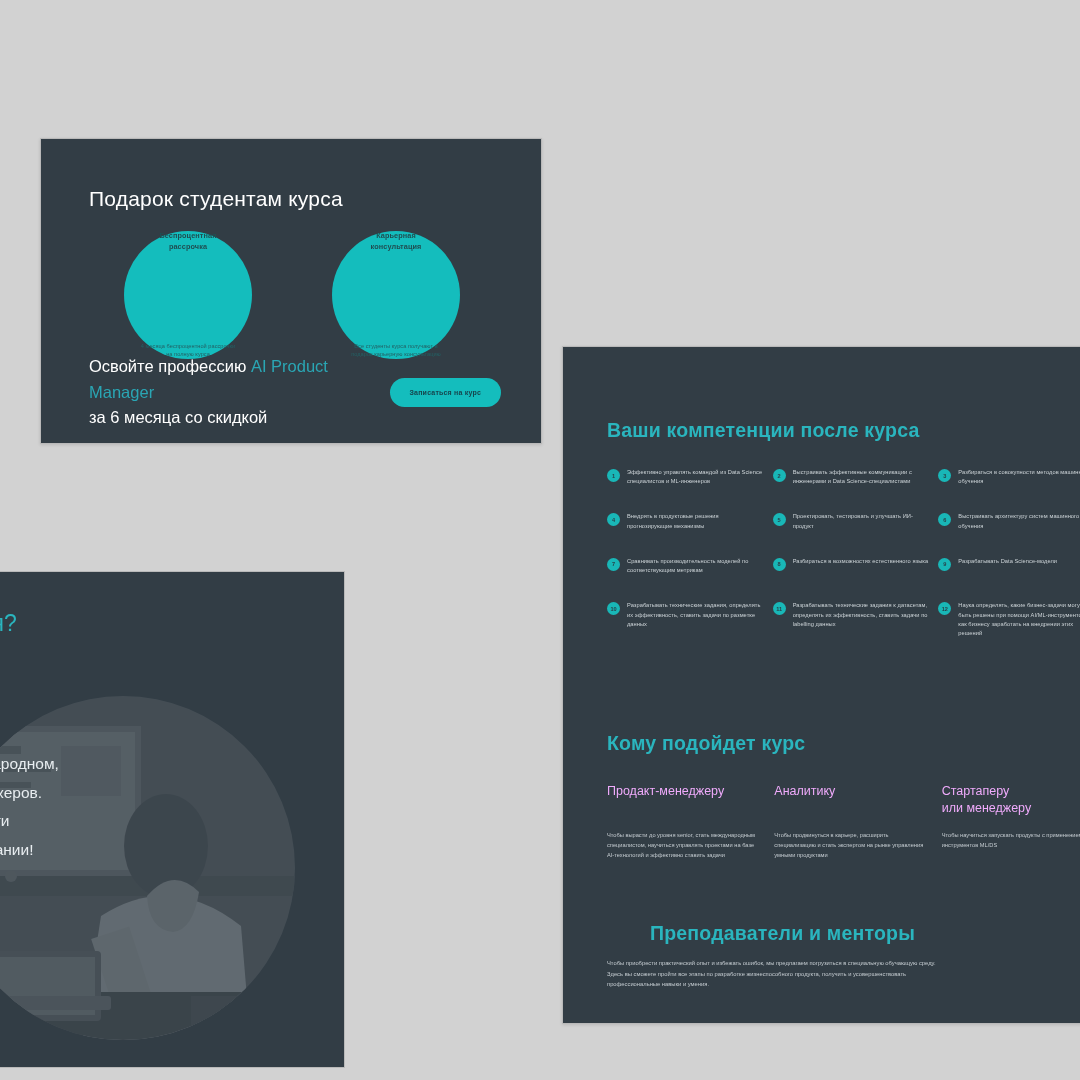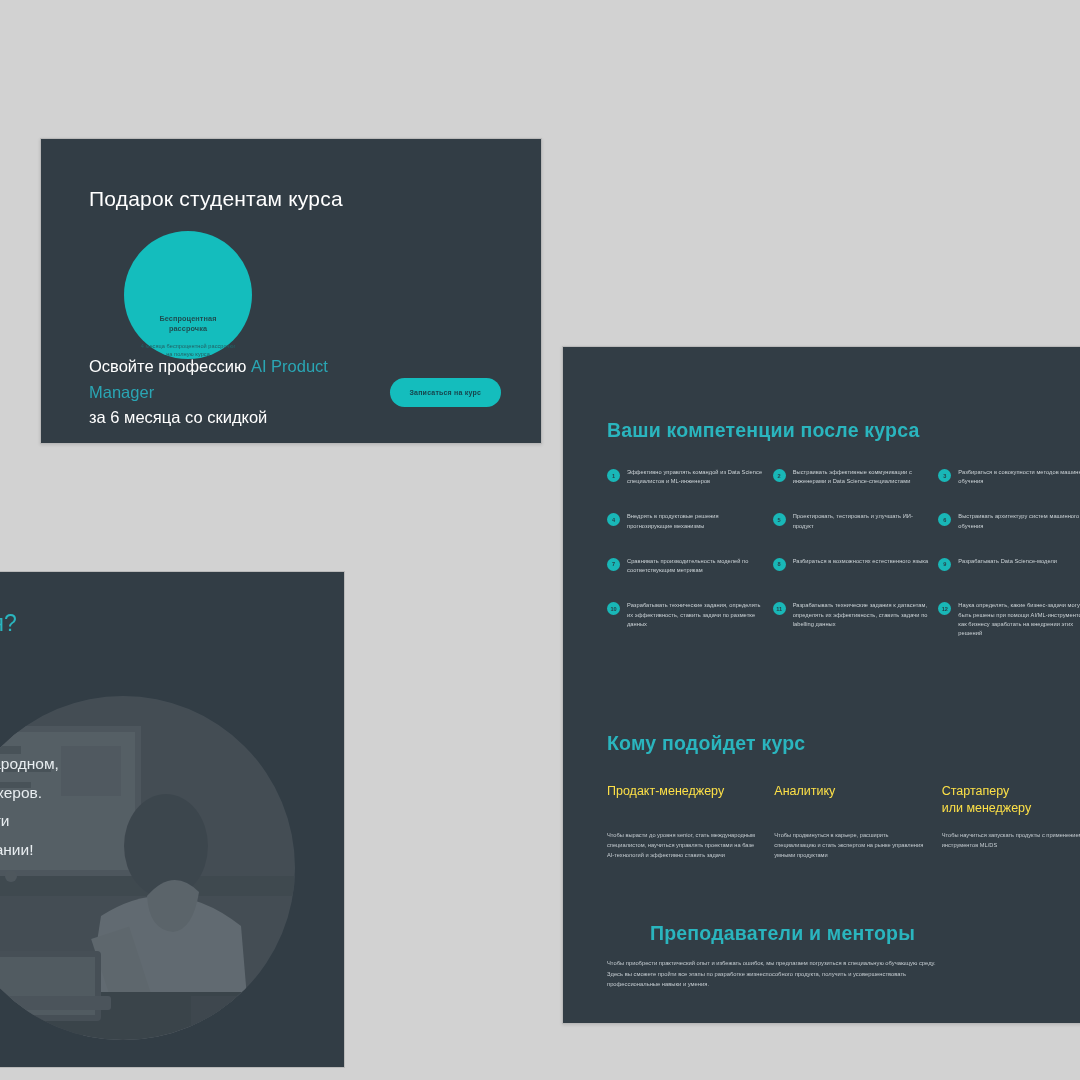--- a/index.html
+++ b/index.html
@@ -23,21 +23,21 @@
     position: absolute; left: 48px; top: 48px;
     font-size: 21px; font-weight: 500; color: #ffffff;
     letter-spacing: .2px;
   }
   .circles { position: absolute; left: 48px; top: 92px; width: 410px; height: 140px; }
   .bubble {
     position: absolute; top: 0;
     width: 128px; height: 128px; border-radius: 50%;
     background: #14bdbd;
     display: flex; flex-direction: column;
-    align-items: center; justify-content: flex-end;
+    align-items: center; justify-content: space-between;
     padding: 0 14px; text-align: center;
   }
   .bubble.b1 { left: 35px; }
   .bubble.b2 { left: 243px; }
   .bubble-title {
     font-size: 7.3px; font-weight: 600; color: #1f4e52;
     line-height: 1.45; margin-bottom: 7px; letter-spacing: .1px;
   }
   .bubble-desc {
     font-size: 5.6px; color: #236064; line-height: 1.55; letter-spacing: .05px;
@@ -91,21 +91,21 @@
     font-size: 5.7px; color: #cdd4d8; line-height: 1.62; letter-spacing: .05px;
   }
 
   .suit-heading { margin-top: 94px; font-size: 19.5px; }
   .suit-grid {
     margin-top: 28px;
     display: grid; grid-template-columns: repeat(3, 1fr);
     column-gap: 12px;
   }
   .suit-role {
-    font-size: 12.5px; color: #fde047; font-weight: 400;
+    font-size: 12.5px; color: #f0abfc; font-weight: 400;
     line-height: 1.35; min-height: 34px;
   }
   .suit-desc {
     margin-top: 14px;
     font-size: 5.7px; color: #c5ccd1; line-height: 1.7;
   }
 
   .teach-heading { margin-top: 62px; font-size: 19.5px; margin-left: 43px; }
   .teach-desc {
     margin-top: 13px; width: 70%;
@@ -146,20 +146,24 @@
 
     <h2 class="gift-title">Подарок студентам курса</h2>
 
     <div class="circles">
 
       <div class="bubble b1">
         <div class="bubble-title">Беспроцентная<br>рассрочка</div>
         <div class="bubble-desc">4 месяца беспроцентной рассрочки на полную курса</div>
       </div>
 
+      <div class="bubble b2">
+        <div class="bubble-title">Карьерная<br>консультация</div>
+        <div class="bubble-desc">Все студенты курса получают в подарок карьерную консультацию</div>
+      </div>
 
     </div>
 
     <div class="gift-footer">
       <div class="gift-cta-text">
         <div>
           <span>Освойте профессию </span><span class="accent">AI Product Manager</span>
         </div>
         <div>за 6 месяца со скидкой</div>
       </div>

